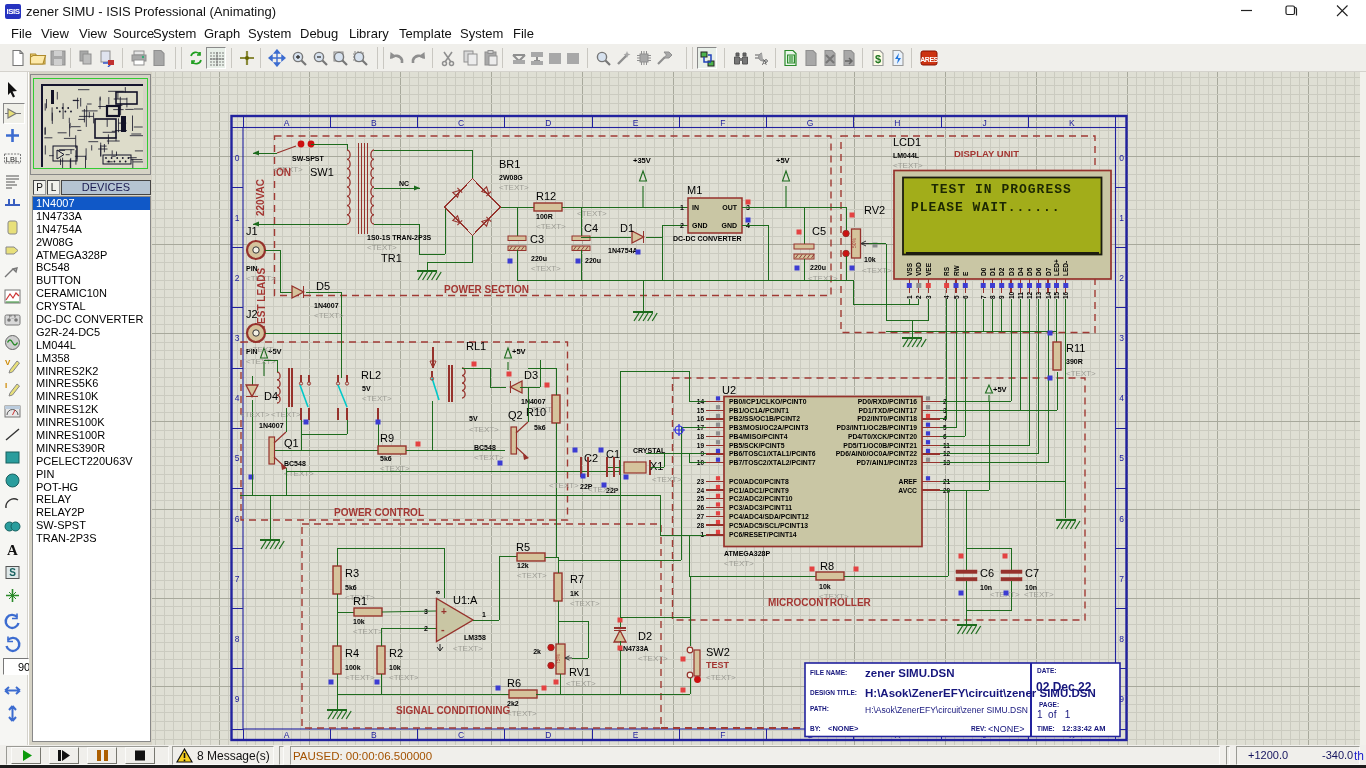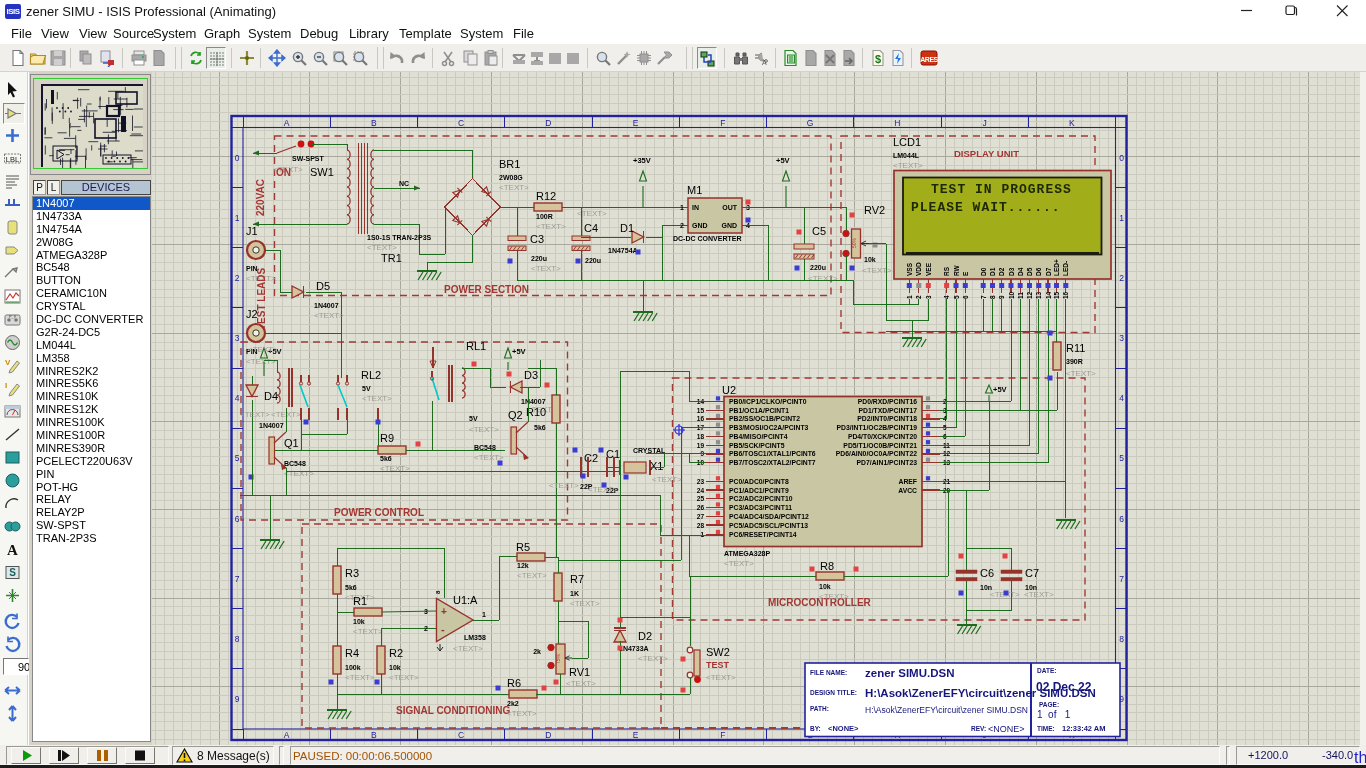--- a/index.html
+++ b/index.html
@@ -1597,14 +1597,14 @@
       <path d="M8.5 5 v5 M8.5 11.5 v1.8" stroke="#111" stroke-width="1.6"></path>
     </svg>
   <div style="position:absolute;left:197px;top:4px;font-size:12px;color:#111;">8 Message(s)</div>
   <div class="sunk" style="left:279px;width:5px;"></div>
   <div class="sunk" style="left:290px;width:930px;"></div>
   <div style="position:absolute;left:293px;top:5px;font-size:11.5px;color:#a35200;">PAUSED: 00:00:06.500000</div>
   <div class="sunk" style="left:1226px;width:4px;"></div>
   <div class="sunk" style="left:1236px;width:124px;"></div>
   <div style="position:absolute;left:1248px;top:4px;font-size:11px;color:#14145e;">+1200.0</div>
   <div style="position:absolute;left:1322px;top:4px;font-size:11px;color:#14145e;">-340.0</div>
-  <div style="position:absolute;left:1354px;top:4px;font-size:16px;color:#2222cc;">th</div>
+  <div style="position:absolute;left:1354px;top:4px;font-size:12px;color:#2222cc;">th</div>
 </div>
 <div id="blackedge"></div>
 </body></html>

